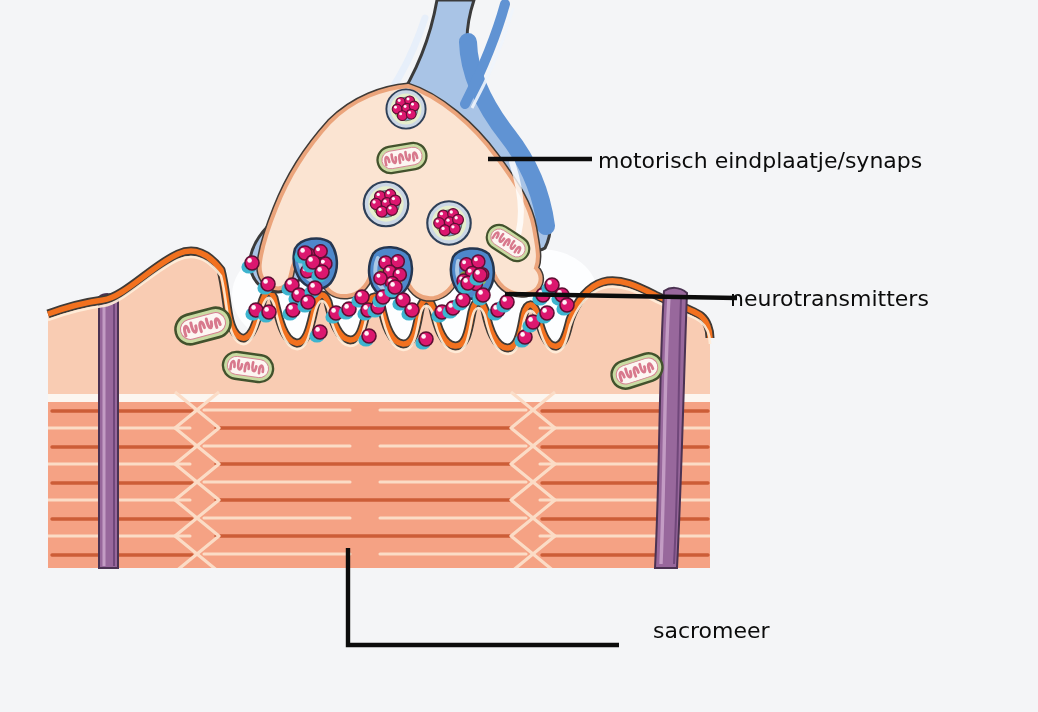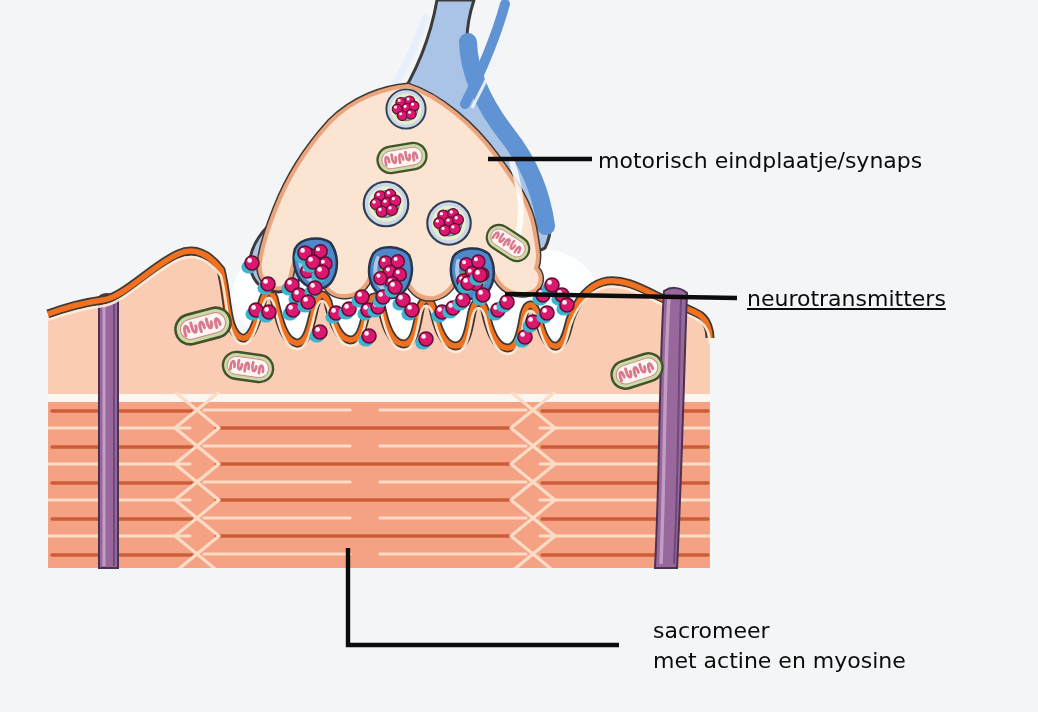--- a/index.html
+++ b/index.html
@@ -225,18 +225,17 @@
       </g>
 
   <g>
     <path class="lbl-line" d="M488,159 L592,159"></path>
     <path class="lbl-line" d="M505,294 L737,298"></path>
     <path class="lbl-line" d="M348,548 L348,645 L619,645"></path>
   </g>
 </svg>
 
 <div class="label" style="left:598px;top:146px;">motorisch eindplaatje/synaps</div>
-<div class="label" style="left:747px;top:284px;text-decoration:underline;">neurotransmitters</div>
+<div class="label" style="left:730px;top:284px;">neurotransmitters</div>
 <div class="label" style="left:633px;top:616px;margin-left:20px;">
   <div>sacromeer</div>
-  <div>met actine en myosine</div>
 </div>
 </div>
 
 </body></html>

